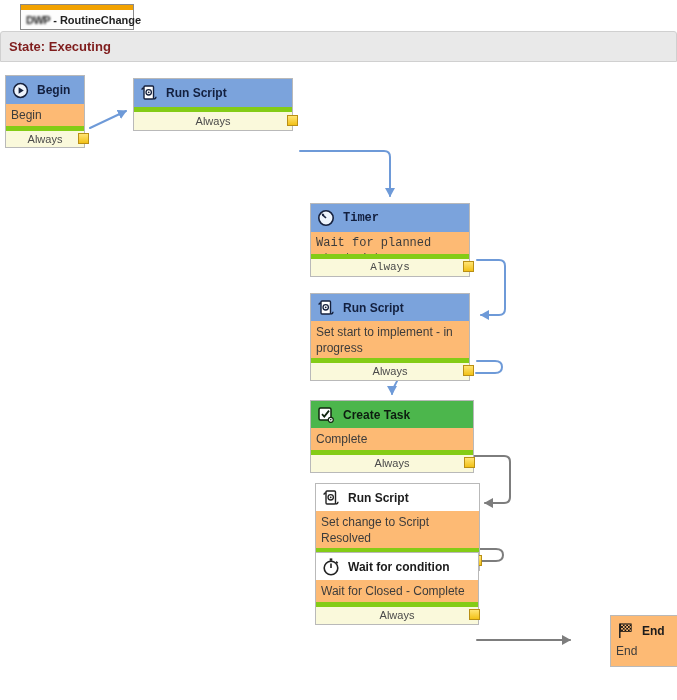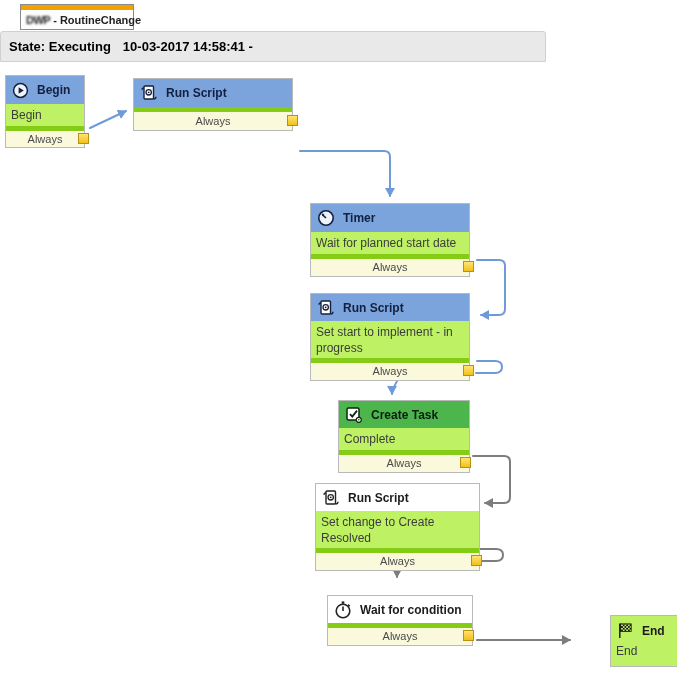--- a/index.html
+++ b/index.html
@@ -7,25 +7,25 @@
     width:677px;height:700px;position:relative;overflow:hidden;
     background:#ffffff;font-family:"Liberation Sans",sans-serif;
   }
   
   .tab{position:absolute;left:20px;top:4px;width:114px;cursor:default;}
   .tab-accent{height:5px;background:#F2A200;border:1px solid #8a8a8a;border-bottom:none;}
   .tab-body{height:19px;background:#fdfdfd;border:1px solid #8a8a8a;border-top:none;
     display:flex;align-items:center;padding:0 5px;font-size:11px;font-weight:bold;color:#222;white-space:nowrap;}
   .tab-code{filter:blur(1.1px);letter-spacing:-.5px;margin-right:3px;}
   
-  .status-bar{position:absolute;left:0;top:31px;width:546px;height:31px;box-sizing:border-box;
+  .status-bar{position:absolute;left:0;top:31px;width:677px;height:31px;box-sizing:border-box;
     background:#e9e9e9;border:1px solid #d0d0d0;border-radius:3px 3px 0 0;
     display:flex;align-items:center;gap:12px;padding-left:8px;
-    font-size:13px;font-weight:bold;color:#000000;}
-  .node{position:absolute;background:#bef264;border:1px solid #b9b9b9;box-sizing:border-box;font-size:12px;}
+    font-size:13px;font-weight:bold;color:#7f1d1d;}
+  .node{position:absolute;background:#fdba74;border:1px solid #b9b9b9;box-sizing:border-box;font-size:12px;}
   .node-header{display:flex;align-items:center;gap:7px;padding:0 5px;height:28px;
     font-weight:bold;color:#13203f;}
   .header-blue{background:#7BA3DC;}
   .header-green{background:#4CB64C;color:#0d1d10;}
   .header-white{background:#ffffff;color:#1c1c1c;}
   .node-body{padding:3px 5px 2px 5px;color:#3c3c3c;line-height:16px;}
   .node-footer{position:relative;background:#FAF9DB;border-top:5px solid #84cc16;
     text-align:center;font-size:11px;color:#4a4a4a;height:16px;line-height:16px;}
   .port{position:absolute;width:11px;height:11px;top:2px;box-sizing:border-box;
     background:linear-gradient(#ffe473,#f2c117);border:1px solid #b98f14;cursor:pointer;}
@@ -40,21 +40,20 @@
 <div class="tab">
   <div class="tab-accent"></div>
   <div class="tab-body">
     <span class="tab-code">DWP</span>
     <span>- RoutineChange</span>
   </div>
 </div>
 
 <div class="status-bar">
   <span>State: Executing</span>
-  <span>10-03-2017 14:58:41 -</span>
 </div>
 
 <svg class="connectors" viewBox="0 0 677 700">
   <defs>
     <marker id="mb" markerUnits="userSpaceOnUse" markerWidth="11" markerHeight="11" refX="8" refY="5" orient="auto">
       <path d="M0 0 L9 5 L0 10 Z" fill="#6E9AD8"></path>
     </marker>
     <marker id="mg" markerUnits="userSpaceOnUse" markerWidth="11" markerHeight="11" refX="8" refY="5" orient="auto">
       <path d="M0 0 L9 5 L0 10 Z" fill="#7D7D7D"></path>
     </marker>
@@ -103,21 +102,21 @@
       </svg>
     </span>
     <span>Run Script</span>
   </div>
   <div class="node-footer" style="height:18px;line-height:18px;">
     <span>Always</span>
     <span class="port" style="right:-6px;top:3px;"></span>
   </div>
 </div>
 
-<div class="node" style="left:310px;top:203px;width:160px;">
+<div class="node" style="left:310px;top:203px;width:160px;font-family:Liberation Mono, monospace;">
   <div class="node-header header-blue">
     <span class="icon">
       <svg width="20" height="20" viewBox="0 0 20 20">
         <circle cx="10" cy="10" r="7.2" fill="#eef4fc" stroke="#16213d" stroke-width="1.6"></circle>
         <path d="M10 10 L6.6 6.8" stroke="#16213d" stroke-width="1.6" fill="none"></path>
         <path d="M5.6 5.4 L8.4 6 L6.2 8.2 Z" fill="#16213d"></path>
       </svg>
     </span>
     <span>Timer</span>
   </div>
@@ -141,21 +140,21 @@
     </span>
     <span>Run Script</span>
   </div>
   <div class="node-body" style="height:32px;">Set start to implement - in progress</div>
   <div class="node-footer" style="height:17px;line-height:17px;">
     <span>Always</span>
     <span class="port" style="right:-5px;"></span>
   </div>
 </div>
 
-<div class="node" style="left:310px;top:400px;width:132px;margin-left:28px;">
+<div class="node" style="left:310px;top:400px;width:164px;">
   <div class="node-header header-green" style="height:27px;">
     <span class="icon">
       <svg width="20" height="20" viewBox="0 0 20 20">
         <rect x="3" y="3" width="12" height="12" rx="1.5" fill="#fff" stroke="#10260f" stroke-width="1.5"></rect>
         <path d="M6 9.2 L8.3 11.6 L13 5.6" stroke="#10260f" stroke-width="1.8" fill="none"></path>
         <circle cx="14.8" cy="14.8" r="2.5" fill="#fff" stroke="#10260f" stroke-width="1.2"></circle>
         <circle cx="14.8" cy="14.8" r="0.8" fill="#10260f"></circle>
       </svg>
     </span>
     <span>Create Task</span>
@@ -173,39 +172,40 @@
       <svg width="20" height="20" viewBox="0 0 20 20">
         <path d="M5 5 Q3 5 3 6.8" fill="none" stroke="#222" stroke-width="1.3"></path>
         <rect x="5" y="3" width="9.5" height="13" rx="1" fill="#fff" stroke="#222" stroke-width="1.4"></rect>
         <path d="M14.5 16 Q17 16 17 13.8" fill="none" stroke="#222" stroke-width="1.3"></path>
         <circle cx="9.7" cy="9.3" r="2.7" fill="none" stroke="#222" stroke-width="1.3"></circle>
         <circle cx="9.7" cy="9.3" r="0.9" fill="#222"></circle>
       </svg>
     </span>
     <span>Run Script</span>
   </div>
-  <div class="node-body" style="height:32px;">Set change to Create Resolved</div>
+  <div class="node-body" style="height:32px;">Set change to Script Resolved</div>
   <div class="node-footer" style="height:17px;line-height:17px;">
     <span>Always</span>
     <span class="port" style="right:-3px;"></span>
   </div>
 </div>
 
-<div class="node" style="left:315px;top:595px;width:146px;margin-left:12px;">
+<div class="node" style="left:315px;top:552px;width:164px;">
   <div class="node-header header-white" style="height:27px;">
     <span class="icon">
       <svg width="20" height="20" viewBox="0 0 20 20">
         <rect x="8.7" y="1.4" width="2.6" height="2.4" fill="#222"></rect>
         <circle cx="10" cy="11" r="6.8" fill="#fff" stroke="#222" stroke-width="1.6"></circle>
         <path d="M10 11 L10 6.6" stroke="#222" stroke-width="1.6"></path>
         <path d="M15.1 4.6 L16.7 6.2" stroke="#222" stroke-width="1.6"></path>
       </svg>
     </span>
     <span>Wait for condition</span>
   </div>
+  <div class="node-body" style="height:17px;">Wait for Closed - Complete</div>
   <div class="node-footer" style="height:17px;line-height:17px;">
     <span>Always</span>
     <span class="port" style="right:-2px;"></span>
   </div>
 </div>
 
 <div class="node" style="left:610px;top:615px;width:79px;height:52px;">
   <div class="end-title">
     <span class="icon">
       <svg width="19" height="19" viewBox="0 0 20 20">

